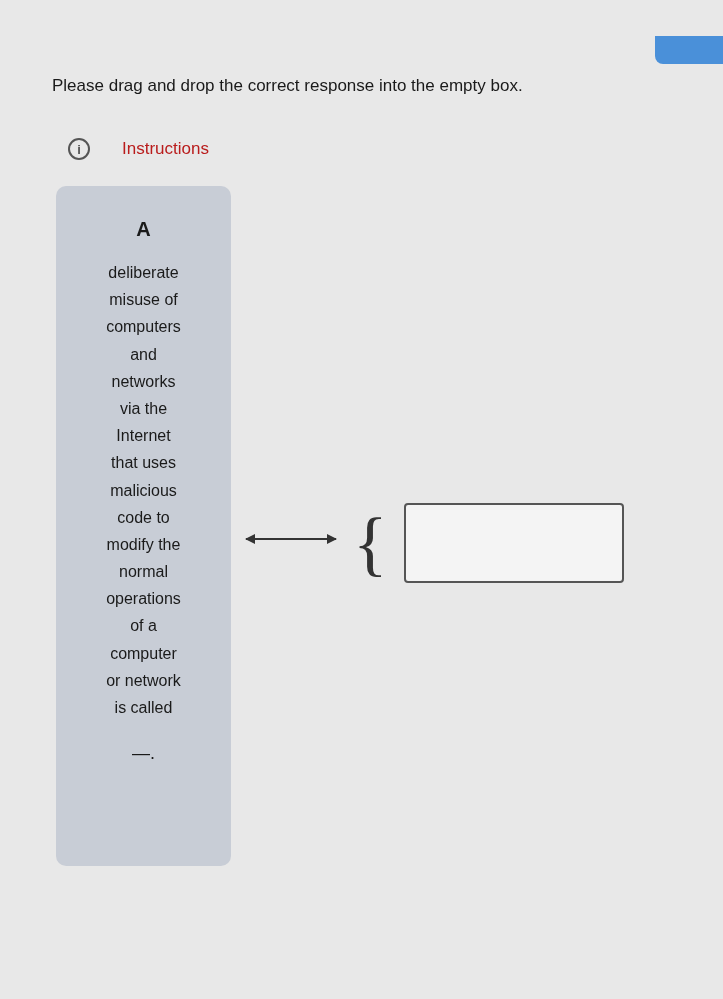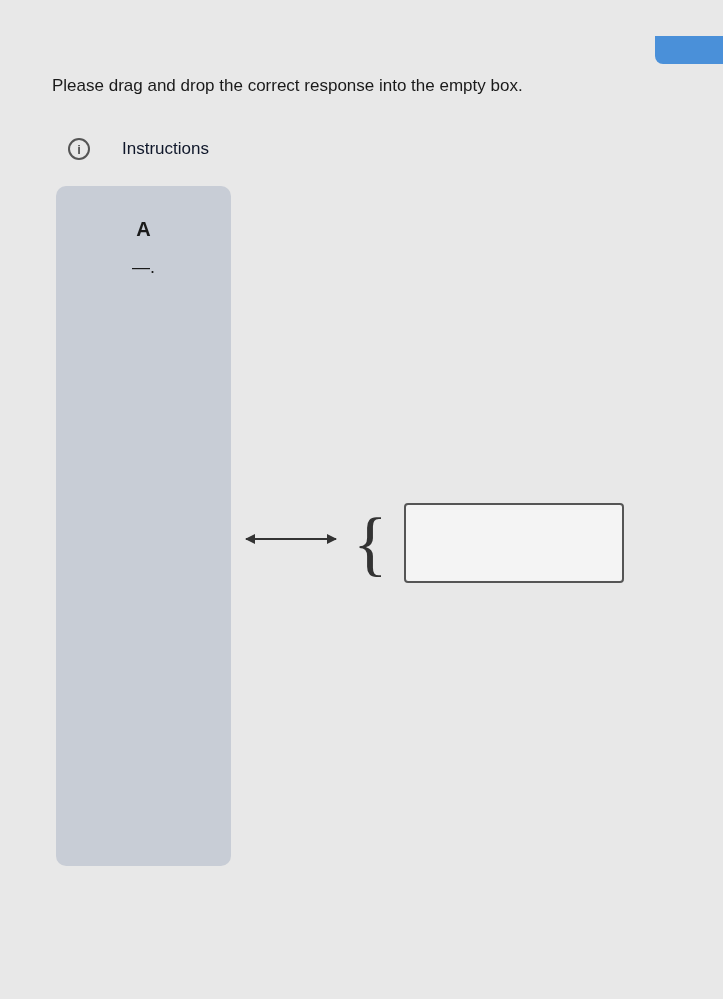--- a/index.html
+++ b/index.html
@@ -56,21 +56,21 @@
       align-items: center;
       justify-content: center;
       font-size: 13px;
       font-weight: bold;
       color: #555;
       flex-shrink: 0;
     }
 
     .instructions-label {
       font-size: 17px;
-      color: #0f172a;
+      color: #b91c1c;
       font-weight: 500;
     }
 
     .definition-card {
       width: 175px;
       min-height: 680px;
       background: #c8cdd6;
       border-radius: 10px;
       display: flex;
       flex-direction: column;
@@ -172,20 +172,39 @@
 
 <div class="header-text">Please drag and drop the correct response into the empty box.</div>
 
 <div class="instructions-row">
   <div class="info-circle">i</div>
   <span class="instructions-label">Instructions</span>
 </div>
 
 <div class="definition-card">
   <div class="card-letter">A</div>
+  <div class="card-text">
+    deliberate<br>
+    misuse of<br>
+    computers<br>
+    and<br>
+    networks<br>
+    via the<br>
+    Internet<br>
+    that uses<br>
+    malicious<br>
+    code to<br>
+    modify the<br>
+    normal<br>
+    operations<br>
+    of a<br>
+    computer<br>
+    or network<br>
+    is called
+  </div>
   <div class="card-blank">—.</div>
 </div>
 
 <div class="arrow-area">
   <div class="arrow-line"></div>
 </div>
 
 <div class="brace-drop-area">
   <div class="brace-symbol">{</div>
   <div class="drop-box"></div>

